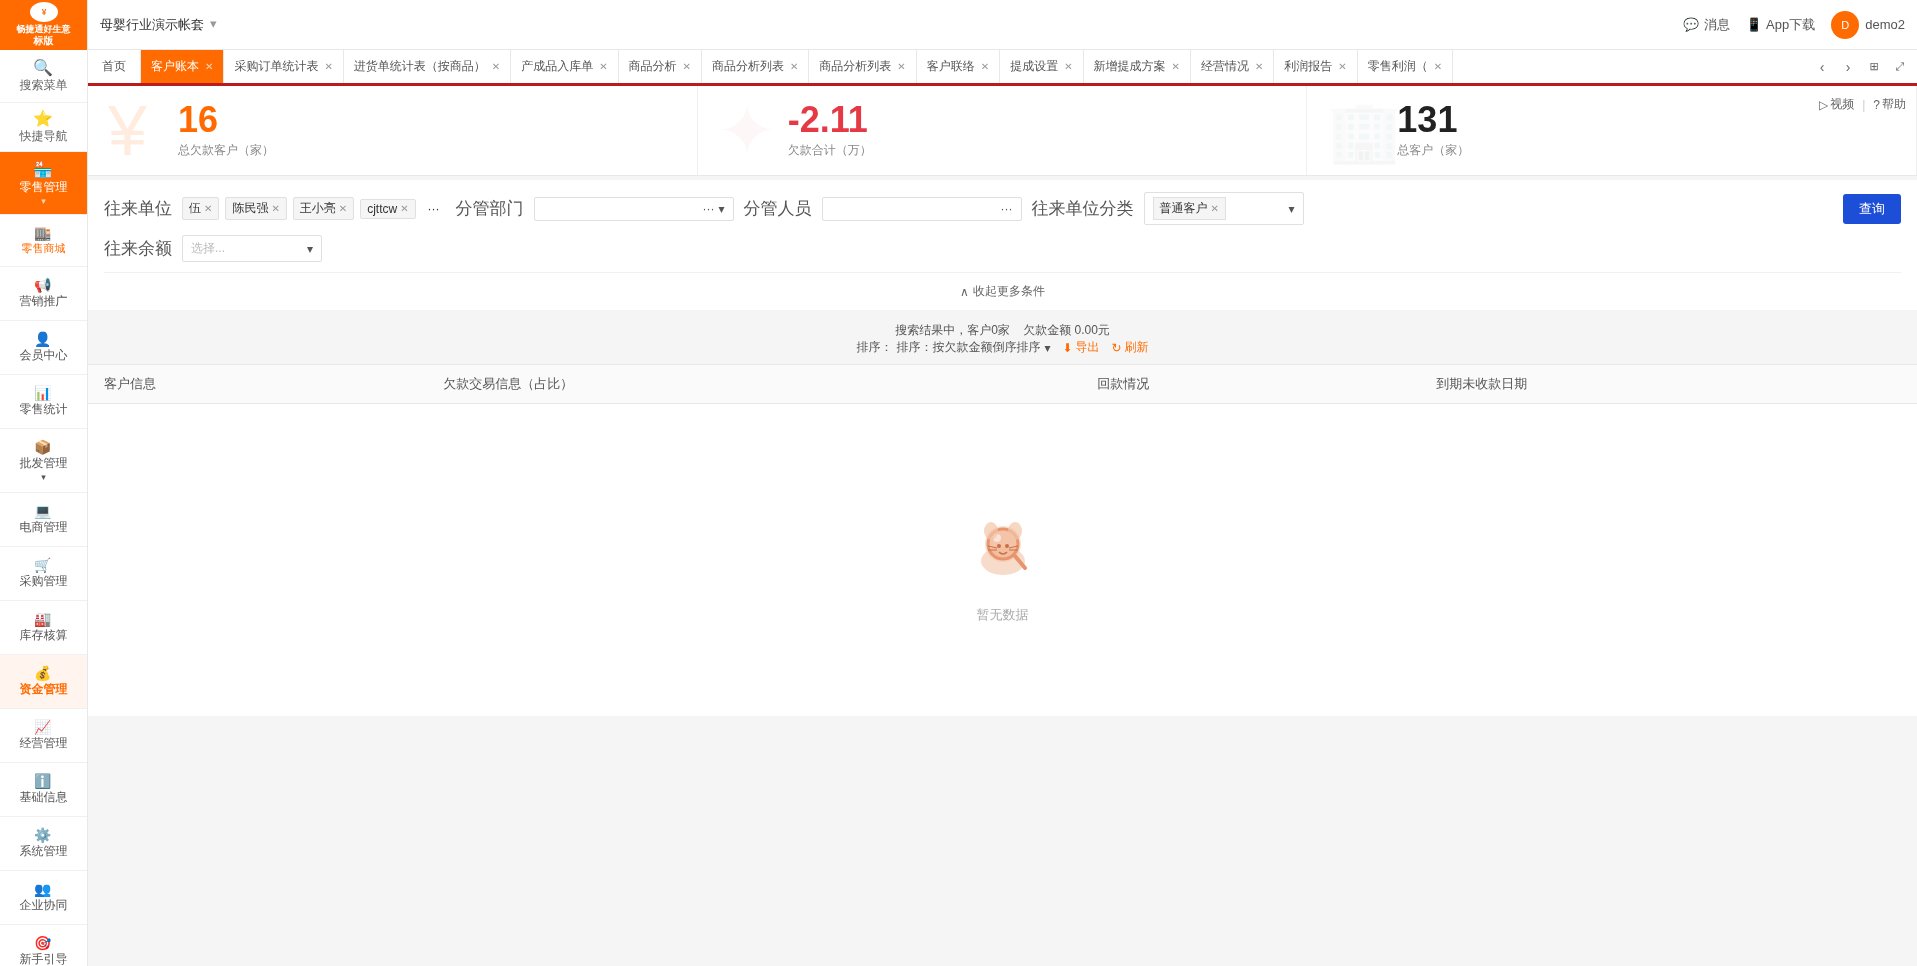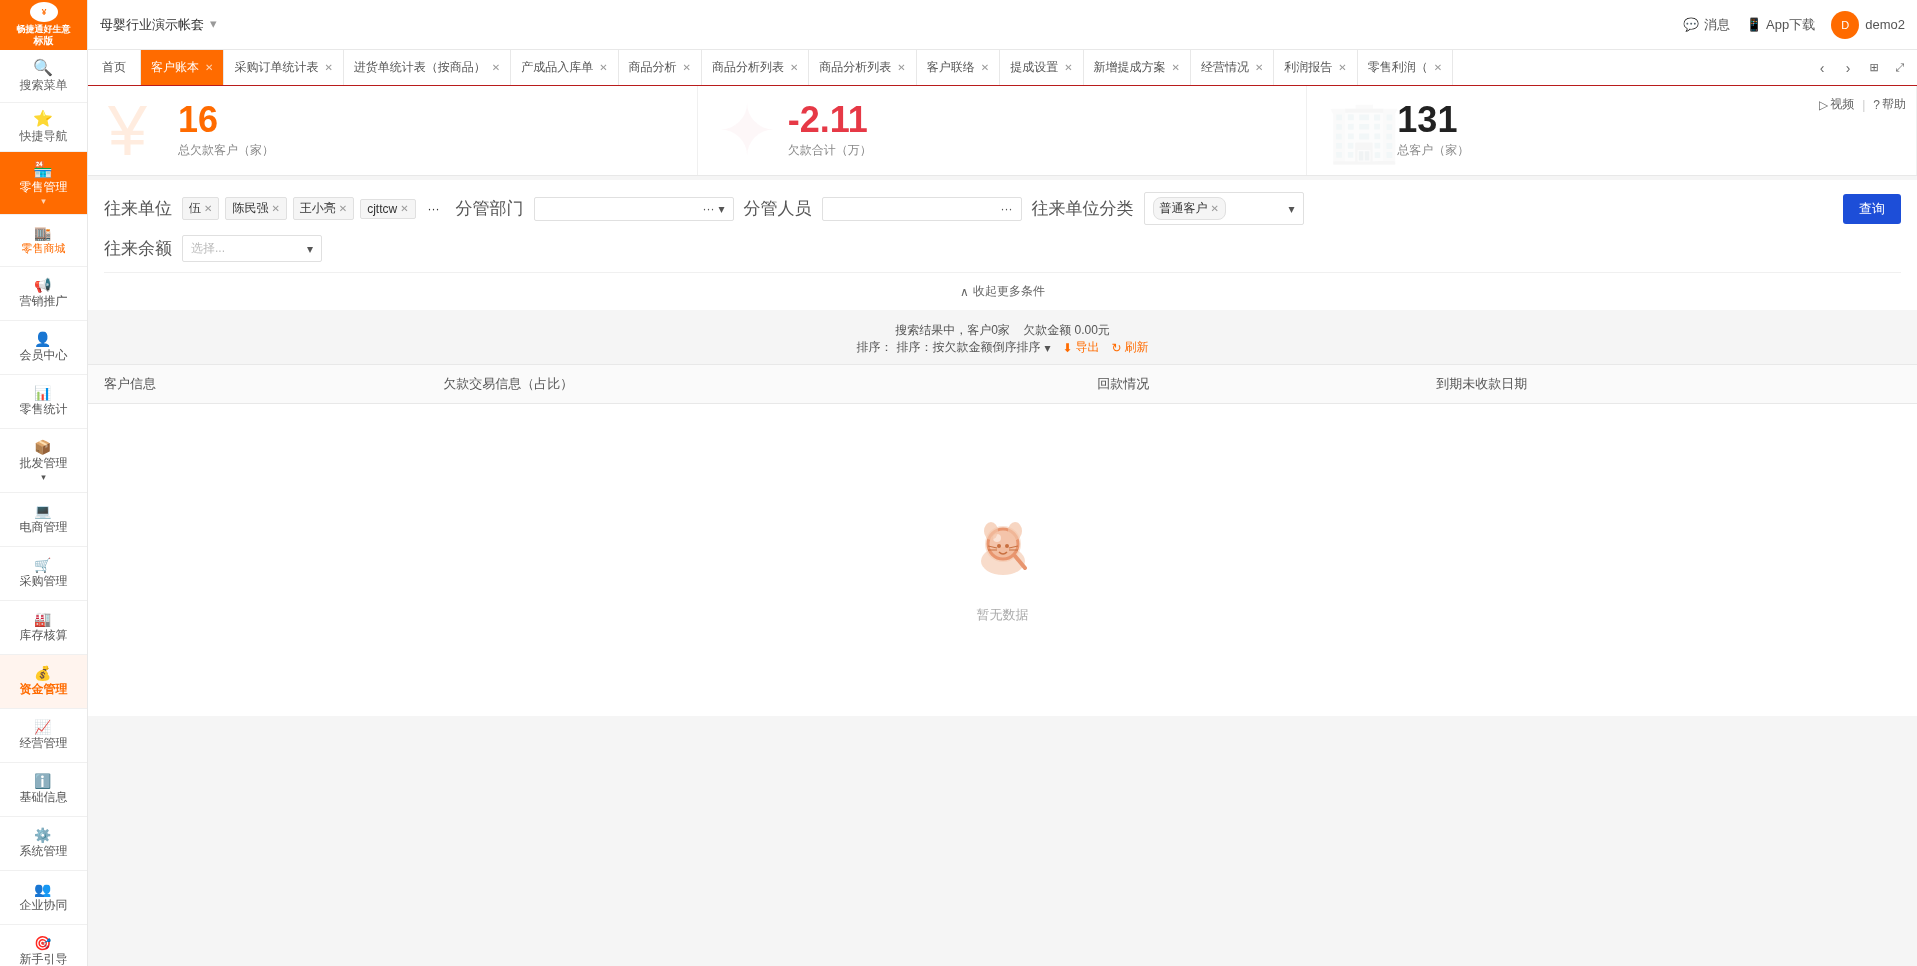--- a/index.html
+++ b/index.html
@@ -19,21 +19,21 @@
     .main { flex: 1; display: flex; flex-direction: column; overflow: hidden; }
 
     
     .topbar { height: 50px; background: #fff; border-bottom: 1px solid #e8e8e8; display: flex; align-items: center; padding: 0 12px; gap: 12px; }
     .topbar-selector { display: flex; align-items: flex-start; gap: 6px; font-size: 13px; color: #333; }
     .topbar-right { margin-left: auto; display: flex; align-items: center; gap: 16px; font-size: 13px; color: #555; }
     .topbar-right .message-btn, .topbar-right .app-btn { display: flex; align-items: center; gap: 4px; cursor: pointer; }
     .topbar-avatar { width: 28px; height: 28px; border-radius: 50%; background: #ff6b00; display: flex; align-items: center; justify-content: center; color: #fff; font-size: 11px; cursor: pointer; }
 
     
-    .tabbar { background: #fff; border-bottom: 1px solid #b91c1c; display: flex; align-items: center; overflow: hidden; height: 36px; }
+    .tabbar { background: #fff; border-bottom: 3px solid #b91c1c; display: flex; align-items: center; overflow: hidden; height: 36px; }
     .tab { display: flex; align-items: center; padding: 0 10px; height: 36px; font-size: 12px; color: #555; border-right: 1px solid #e8e8e8; cursor: pointer; white-space: nowrap; gap: 4px; flex-shrink: 0; }
     .tab.active { background: #ff6b00; color: #fff; }
     .tab .close-btn { color: #999; font-size: 10px; margin-left: 2px; }
     .tab.active .close-btn { color: rgba(255,255,255,0.7); }
     .tab-home { padding: 0 14px; color: #555; font-size: 12px; border-right: 1px solid #e8e8e8; }
     .tabbar-actions { display: flex; align-items: center; margin-left: auto; padding: 0 6px; gap: 4px; flex-shrink: 0; }
     .tabbar-btn { width: 22px; height: 22px; display: flex; align-items: center; justify-content: center; cursor: pointer; color: #666; font-size: 14px; }
 
     
     .content { flex: 1; overflow-y: auto; background: #f5f5f5; }
@@ -52,21 +52,21 @@
 
     
     .filter-area { background: #fff; padding: 12px 16px 0; margin-top: 4px; }
     .filter-row { display: flex; align-items: center; gap: 10px; margin-bottom: 10px; flex-wrap: wrap; }
     .filter-label { color: #555; font-size: 17px; white-space: nowrap; }
     .filter-tags { display: flex; align-items: center; gap: 6px; flex-wrap: wrap; }
     .filter-tag { display: flex; align-items: center; gap: 3px; background: #f5f5f5; border: 1px solid #e0e0e0; border-radius: 2px; padding: 2px 6px; font-size: 12px; color: #333; }
     .filter-tag .tag-close { color: #999; cursor: pointer; font-size: 10px; }
     .filter-dropdown { display: flex; align-items: center; border: 1px solid #e0e0e0; border-radius: 2px; padding: 4px 8px; font-size: 12px; color: #555; cursor: pointer; gap: 4px; min-width: 120px; background: #fff; }
     .filter-dropdown-wide { min-width: 200px; }
-    .filter-select-tag { display: flex; align-items: center; gap: 3px; background: #f5f5f5; border: 1px solid #e0e0e0; border-radius: 8px; padding: 2px 6px; font-size: 12px; color: #333; }
+    .filter-select-tag { display: flex; align-items: center; gap: 3px; background: #f5f5f5; border: 1px solid #e0e0e0; border-radius: 0; padding: 2px 6px; font-size: 12px; color: #333; }
     .filter-actions { margin-left: auto; }
     .search-btn { background: #1d4ed8; color: #fff; border: none; border-radius: 3px; padding: 6px 16px; font-size: 13px; cursor: pointer; }
     .collapse-btn { display: flex; align-items: center; gap: 4px; color: #666; font-size: 12px; cursor: pointer; padding: 6px 0; }
 
     
     .result-bar { background: #f5f5f5; padding: 8px 16px; display: flex; align-items: center; justify-content: space-between; font-size: 12px; color: #555; border-bottom: 1px solid #e8e8e8; margin-top: 4px; flex-direction: column; }
     .result-bar-right { display: flex; align-items: center; gap: 12px; }
     .result-sort { display: flex; align-items: center; gap: 4px; cursor: pointer; }
     .result-action { display: flex; align-items: center; gap: 3px; cursor: pointer; color: #ff6b00; }
 

